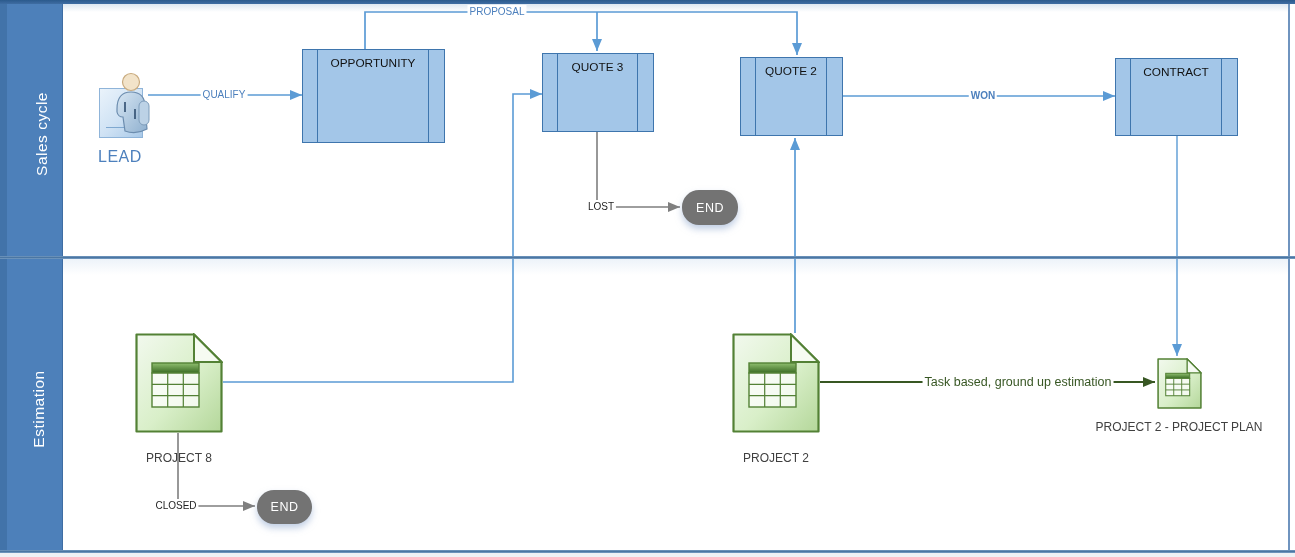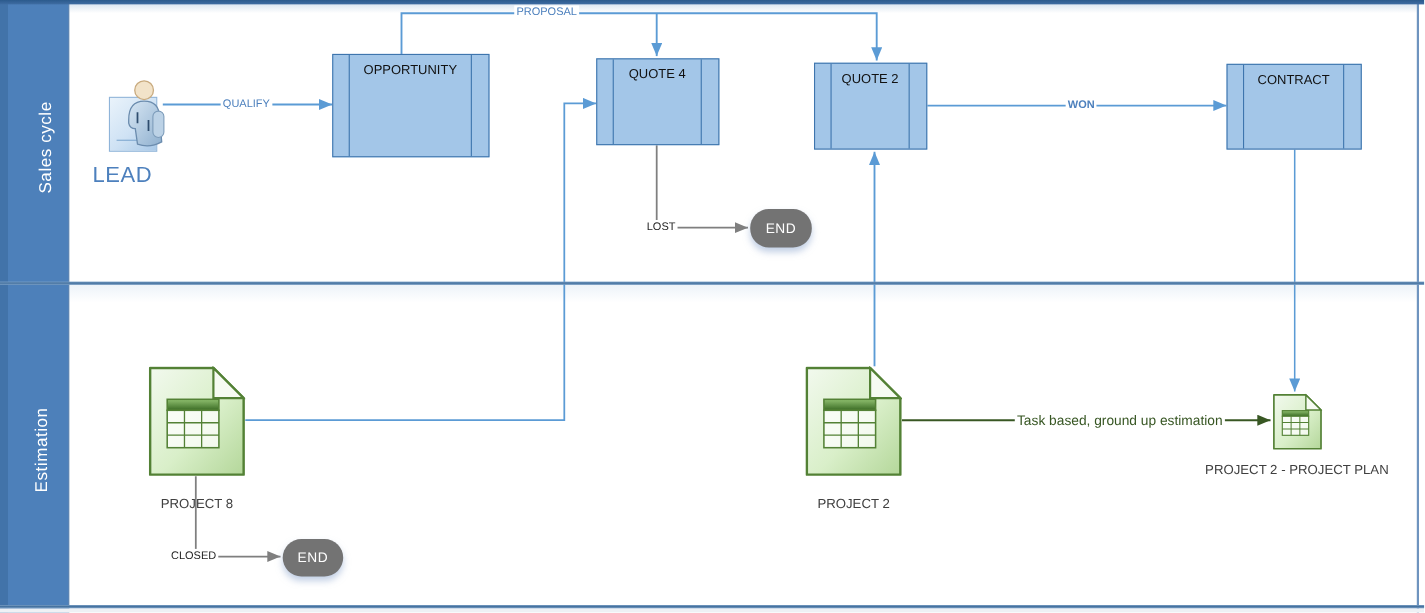--- a/index.html
+++ b/index.html
@@ -62,21 +62,21 @@
   #end1{left:682px;top:190px;width:56px;height:35px;}
   #end2{left:257px;top:490px;width:55px;height:34px;}
 
   
   #lead-square{position:absolute;left:99px;top:88px;width:44px;height:50px;
     background:linear-gradient(135deg,#eaf3fb 0%,#cfe2f4 55%,#a9c9e8 100%);
     border:1.5px solid #8fb4d9;box-sizing:border-box;z-index:3;}
   #lead-square .underline{position:absolute;left:6px;right:6px;bottom:9px;height:0;
     border-top:1.6px solid #7fa8d0;}
   #lead-person{position:absolute;left:110px;top:71px;width:46px;height:68px;z-index:4;}
-  #lead-label{position:absolute;left:84px;top:148px;width:60px;font-size:20px;
+  #lead-label{position:absolute;left:98px;top:148px;width:60px;font-size:16px;
     color:#4d80bd;z-index:3;letter-spacing:.5px;}
 
   
   .doc{position:absolute;z-index:3;}
   #project1-icon{left:135px;top:333px;width:88px;height:100px;}
   #project2-icon{left:732px;top:333px;width:88px;height:100px;}
   #plan-icon{left:1157px;top:358px;width:45px;height:51px;}
   .doc-label{position:absolute;z-index:3;font-size:12px;color:#404040;
     text-align:center;white-space:nowrap;transform:translateX(-50%);}
   #project1-label{left:179px;top:451px;}
@@ -154,21 +154,21 @@
   <div class="wire-label wl-green" style="left:1018px;top:382px;text-align:right;">Task based, ground up estimation</div>
 
   <div id="opportunity" class="process">
     <div class="bar-l"></div>
     <div class="bar-r"></div>
     <div class="p-label">OPPORTUNITY</div>
   </div>
   <div id="quote1" class="process">
     <div class="bar-l"></div>
     <div class="bar-r"></div>
-    <div class="p-label">QUOTE 4</div>
+    <div class="p-label">QUOTE 3</div>
   </div>
   <div id="quote2" class="process">
     <div class="bar-l"></div>
     <div class="bar-r"></div>
     <div class="p-label">QUOTE 2</div>
   </div>
   <div id="contract" class="process">
     <div class="bar-l"></div>
     <div class="bar-r"></div>
     <div class="p-label">CONTRACT</div>

